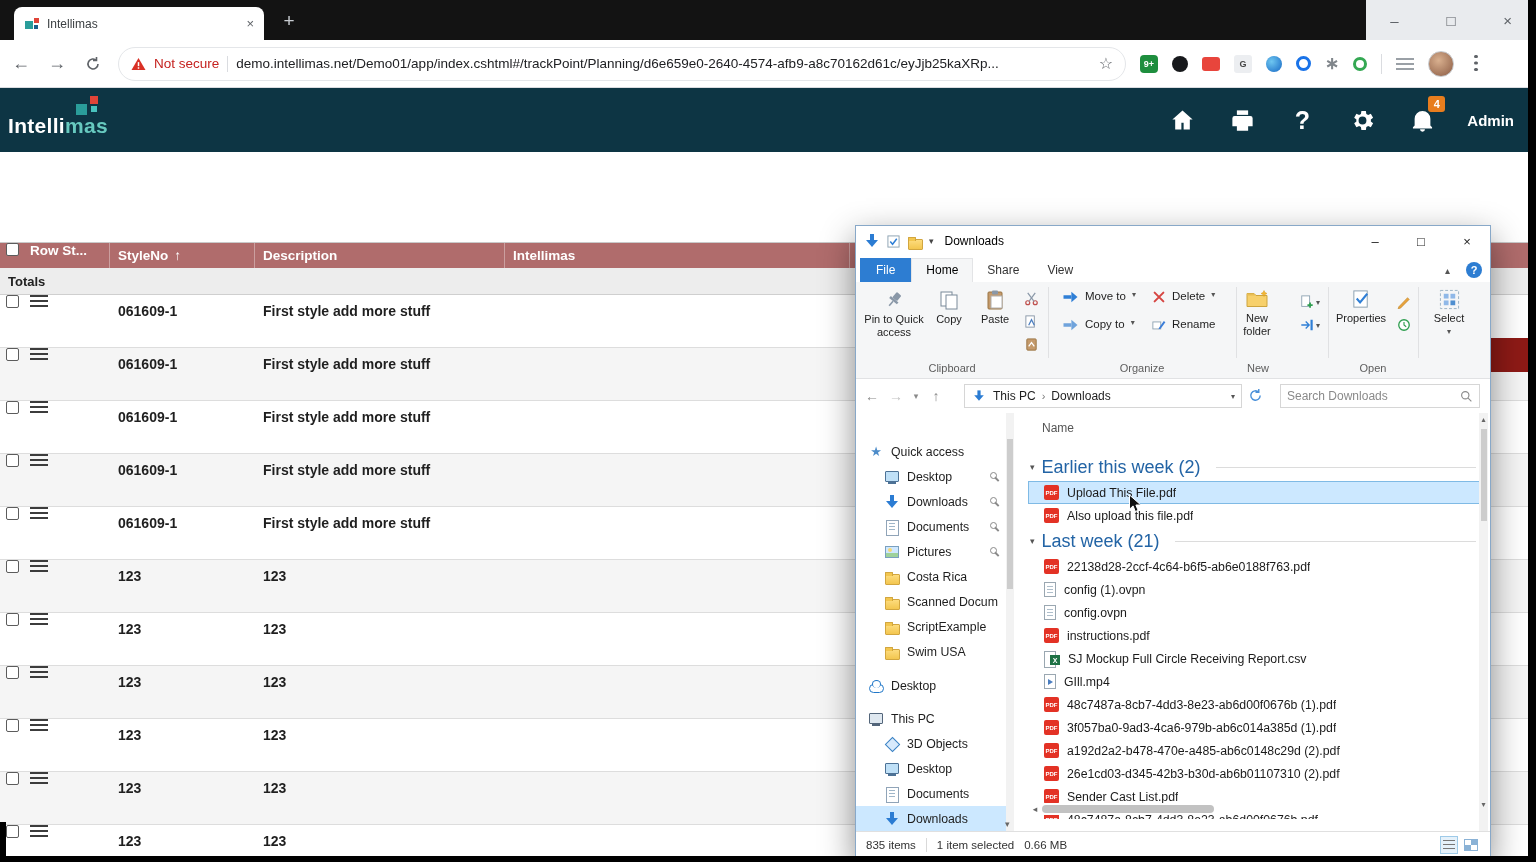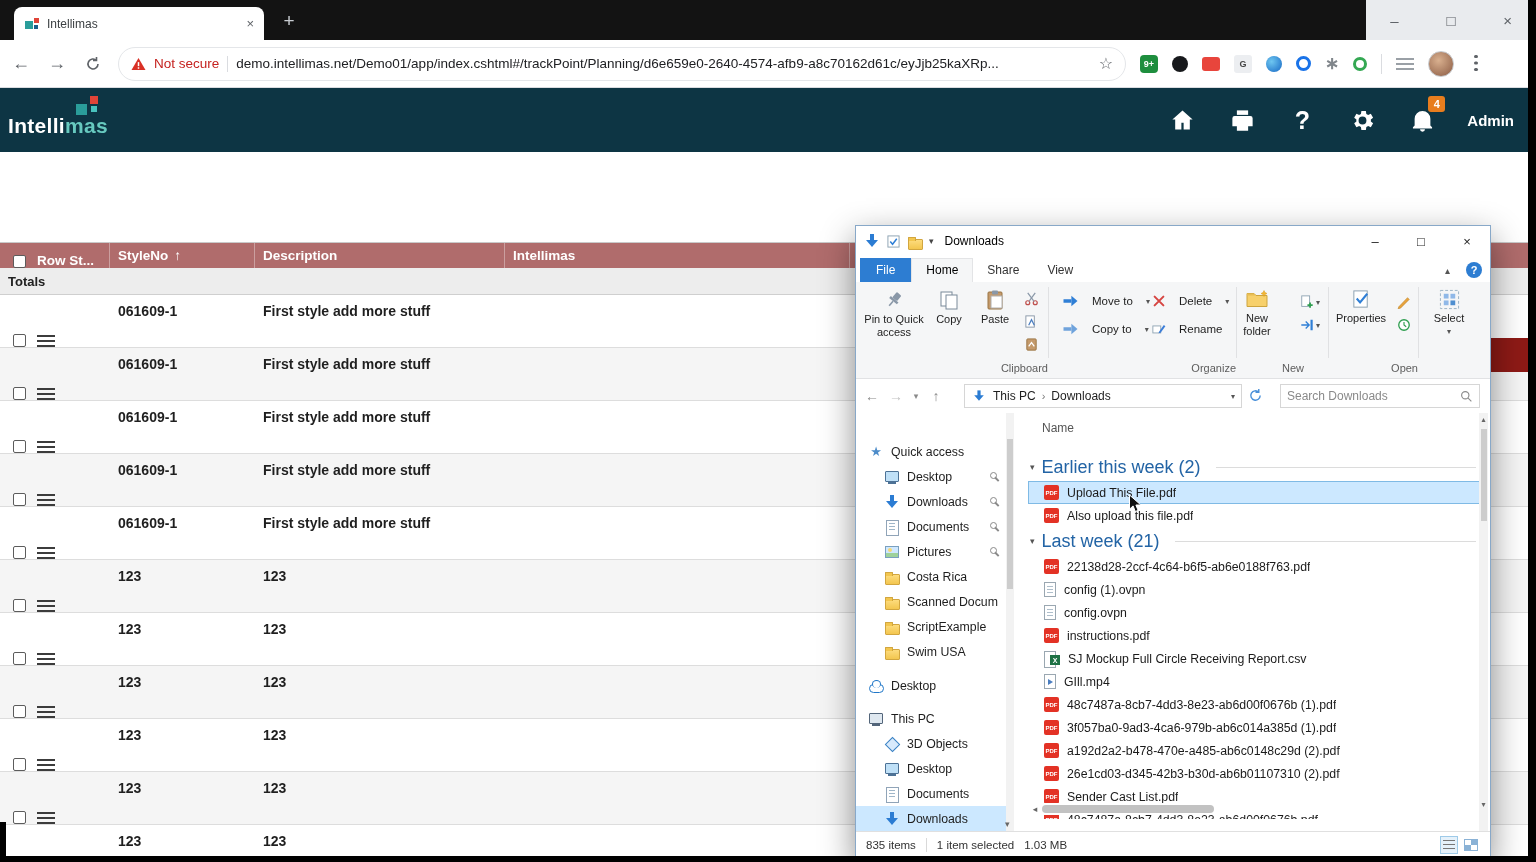--- a/index.html
+++ b/index.html
@@ -71,21 +71,21 @@
 
   
   #grid{position:absolute;top:242px;left:0;width:1536px}
   .g-header{display:flex;align-items:center;height:26px;background:var(--table-header-bg,#b06c6c);color:#fff;font-size:13.5px;font-weight:bold;border-top:1px solid #c9c9c9}
   .g-hcell{height:100%;display:flex;align-items:center;padding-left:8px;border-right:1px solid rgba(255,255,255,.35)}
   .g-totals{height:27px;background:#ededed;border-bottom:1px solid #cfcfcf;font-size:13px;font-weight:bold;color:#222;display:flex;align-items:center;padding-left:8px}
   .g-row{display:flex;height:53px;border-bottom:1px solid #ddd;background:#fff}
   #grid-body .g-row:nth-child(even){background:#f5f5f5}
   .gc{overflow:hidden}
   .w0{width:110px;flex:none}.w1{width:145px;flex:none}.w2{width:250px;flex:none}.w3{width:345px;flex:none}.w4{width:70px;flex:none}
-  .gc0{display:flex;align-items:flex-end;gap:11px;padding-left:13px}
+  .gc0{display:flex;align-items:flex-start;gap:11px;padding-left:6px}
   .gtext{padding:8px 8px 0;font-size:14px;font-weight:bold;color:#1f1f1f;white-space:nowrap}
   .cb{width:13px;height:13px;border:1px solid #5c5c5c;border-radius:2px;background:#fff;flex:none}
   .burger{width:18px;height:12px;flex:none;background:repeating-linear-gradient(to bottom,#3c3c3c 0 2px,transparent 2px 5px)}
   .sort-arrow{margin-left:6px;font-weight:bold}
 
   
   #right-strip{position:absolute;left:1528px;top:0;width:8px;height:862px;background:#000;z-index:300}
   #bottom-strip{position:absolute;left:0;top:856px;width:1536px;height:6px;background:#000;z-index:300}
   #left-sliver{position:absolute;left:0;top:822px;width:6px;height:40px;background:#000;z-index:300}
   #partial-red-panel{position:absolute;left:1491px;top:338px;width:37px;height:34px;background:var(--button-red,#8e1a16);z-index:10}
@@ -100,26 +100,26 @@
   .ex-tabs{position:absolute;top:30px;left:0;right:0;height:26px;background:#fff;display:flex;align-items:flex-end}
   .ex-tab{padding:4px 14px 5px;font-size:12px;color:#333}
   .ex-tab.file{background:#2d7dd2;color:#fff;margin-left:4px;padding:5px 16px}
   .ex-tab.active{background:#f5f6f7;border:1px solid #e3e4e6;border-bottom:none;color:#000}
   .tabs-right{position:absolute;right:8px;top:6px;display:flex;gap:16px;align-items:center}
   .rib-collapse{color:#555;font-size:10px}
   .help-circ{width:16px;height:16px;border-radius:50%;background:#2d7dd2;color:#fff;font-size:11px;font-weight:bold;display:flex;align-items:center;justify-content:center}
   .ex-ribbon{position:absolute;top:56px;left:0;right:0;height:97px;background:#f5f6f7;border-bottom:1px solid #e1e2e4}
   .rb-big{position:absolute;top:4px;height:64px;display:flex;flex-direction:column;align-items:center;padding-top:3px;gap:2px;text-align:center}
   .rb-label{font-size:11px;line-height:1.15;color:#1e1e1e}
-  .rb-med{position:absolute;height:22px;display:flex;align-items:center;gap:13px;font-size:11.5px;color:#1e1e1e}
+  .rb-med{position:absolute;height:22px;display:flex;align-items:flex-start;gap:6px;font-size:11.5px;color:#1e1e1e}
   .rb-sm-col{position:absolute;top:6px;display:flex;flex-direction:column;gap:3px}
   .rb-sm{width:24px;height:20px;display:flex;align-items:center;justify-content:center;gap:2px}
   .caret{font-size:8px;color:#555}
   .v-sep{position:absolute;top:5px;bottom:20px;width:1px;background:#e0e1e3}
-  .rb-group-label{position:absolute;bottom:2px;height:14px;font-size:11px;color:#5d5d5d;text-align:right}
+  .rb-group-label{position:absolute;bottom:2px;height:14px;font-size:11px;color:#5d5d5d;text-align:center}
   .ex-addr{position:absolute;top:153px;left:0;right:0;height:34px;background:#fff;display:flex;align-items:center}
   .addr-glyph{color:#8a8a8a;font-size:14px;width:24px;text-align:center;flex:none}
   .addr-glyph.dim{color:#c3c3c3}
   .addr-glyph.sm{font-size:9px;width:16px}
   .crumb-box{position:absolute;left:108px;width:278px;top:5px;height:24px;border:1px solid #d6d6d6;display:flex;align-items:center;padding:0 6px;gap:6px;background:#fff}
   .crumb{font-size:12px;color:#1e1e1e}
   .crumb-sep{color:#777;font-size:11px}
   .crumb-caret{margin-left:auto;font-size:8px;color:#555}
   .addr-refresh{position:absolute;left:392px;top:9px}
   .search-box{position:absolute;right:10px;width:200px;top:5px;height:24px;border:1px solid #d6d6d6;display:flex;align-items:center;padding:0 6px;background:#fff}
@@ -829,21 +829,21 @@
         <span class="vs-up">▴</span>
         <span class="vs-thumb"></span>
         <span class="vs-down">▾</span>
       </div>
     </div>
 
     <div class="ex-status">
       <span>835 items</span>
       <span class="st-sep"></span>
       <span>1 item selected</span>
-      <span>1.03 MB</span>
+      <span>0.66 MB</span>
       <span class="st-views">
         <span class="st-view-btn active">
             <span class="st-lines"></span>
           </span>
         <span class="st-view-btn">
             <span class="st-thumbs"></span>
           </span>
       </span>
     </div>
   </div>

